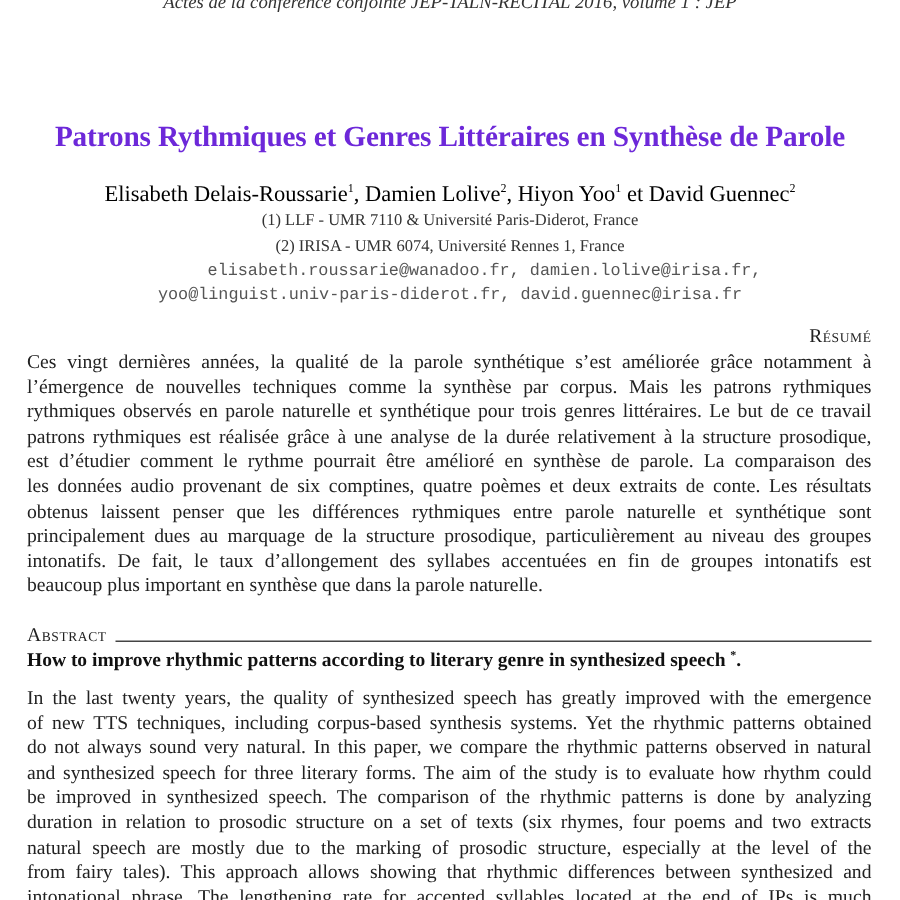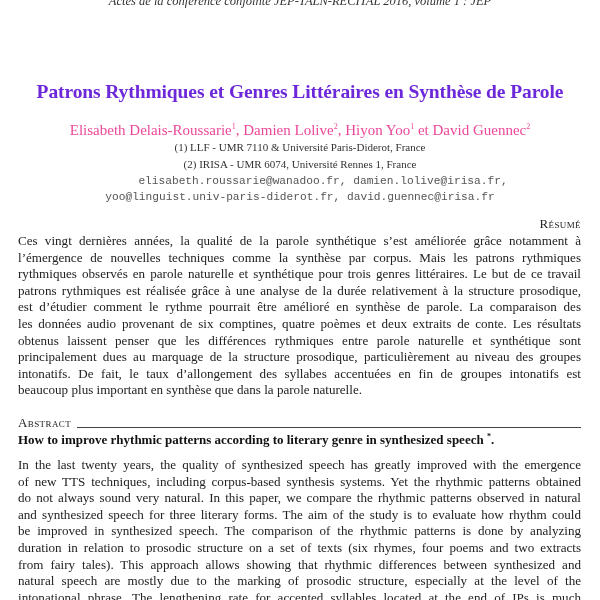--- a/index.html
+++ b/index.html
@@ -46,21 +46,21 @@
       letter-spacing: -0.1px;
       margin-top: 16px;
     }
     .authors {
       position: absolute;
       top: 122px;
       left: 0;
       width: 600px;
       text-align: center;
       font-size: 15px;
-      color: #ec4899;
+      color: #000000;
       white-space: nowrap;
     }
     .authors sup {
       font-size: 8px;
       vertical-align: 6px;
       line-height: 0;
     }
     .affil {
       position: absolute;
       left: 0;
@@ -194,18 +194,18 @@
     <sup>*</sup><span>.</span>
   </div>
 
   <div class="body-text abstract-body">
     <span class="line">In the last twenty years, the quality of synthesized speech has greatly improved with the emergence</span>
     <span class="line">of new TTS techniques, including corpus-based synthesis systems. Yet the rhythmic patterns obtained</span>
     <span class="line">do not always sound very natural. In this paper, we compare the rhythmic patterns observed in natural</span>
     <span class="line">and synthesized speech for three literary forms. The aim of the study is to evaluate how rhythm could</span>
     <span class="line">be improved in synthesized speech. The comparison of the rhythmic patterns is done by analyzing</span>
     <span class="line">duration in relation to prosodic structure on a set of texts (six rhymes, four poems and two extracts</span>
+    <span class="line">natural speech are mostly due to the marking of prosodic structure, especially at the level of the</span>
     <span class="line">from fairy tales). This approach allows showing that rhythmic differences between synthesized and</span>
-    <span class="line">natural speech are mostly due to the marking of prosodic structure, especially at the level of the</span>
     <span class="line">intonational phrase. The lengthening rate for accented syllables located at the end of IPs is much</span>
   </div>
 
 </div>
 
 </body></html>

